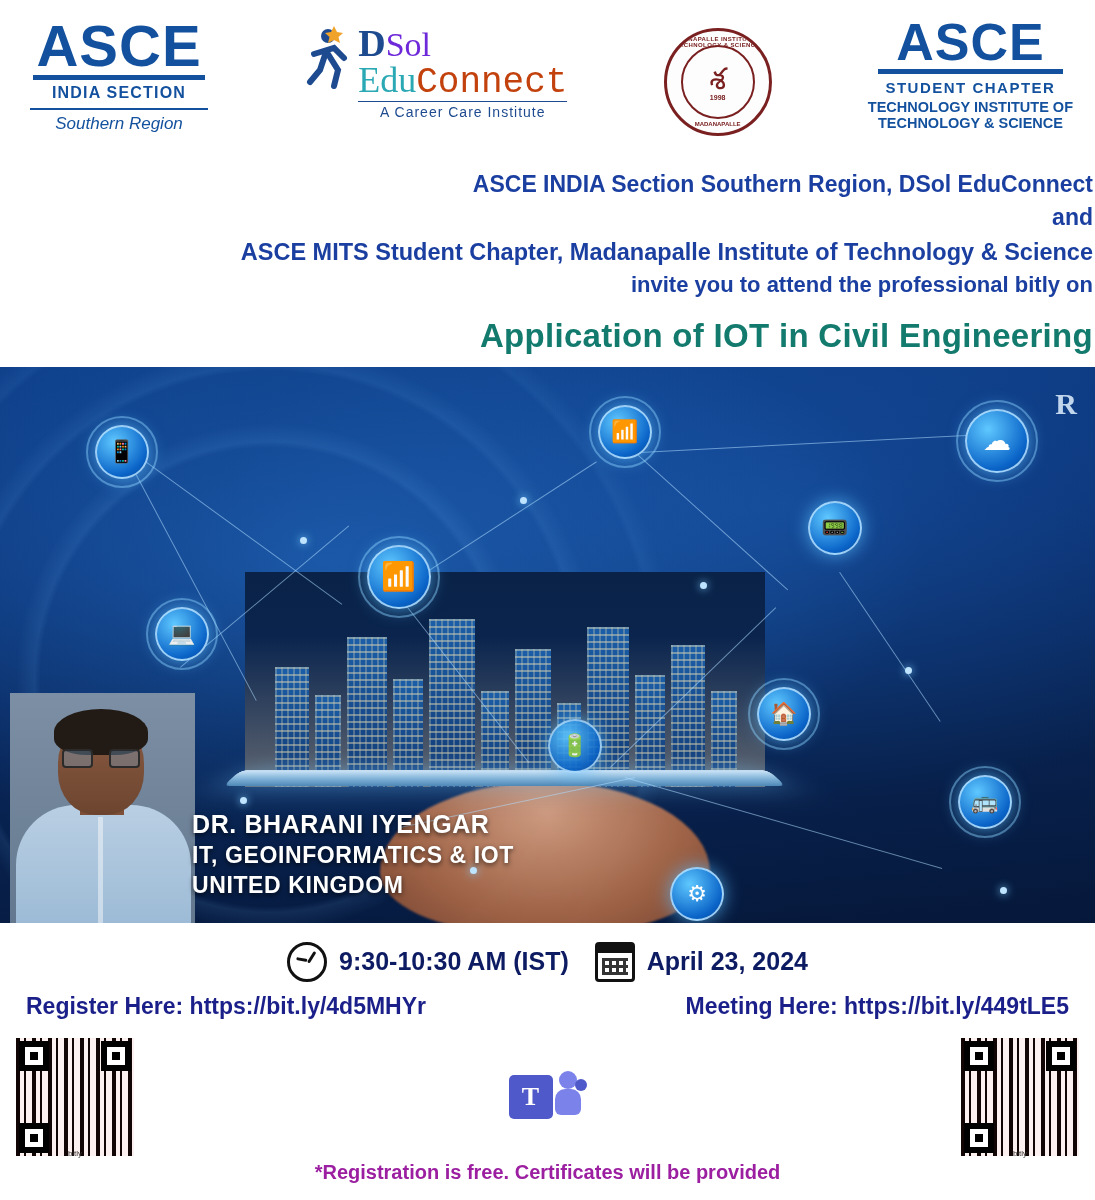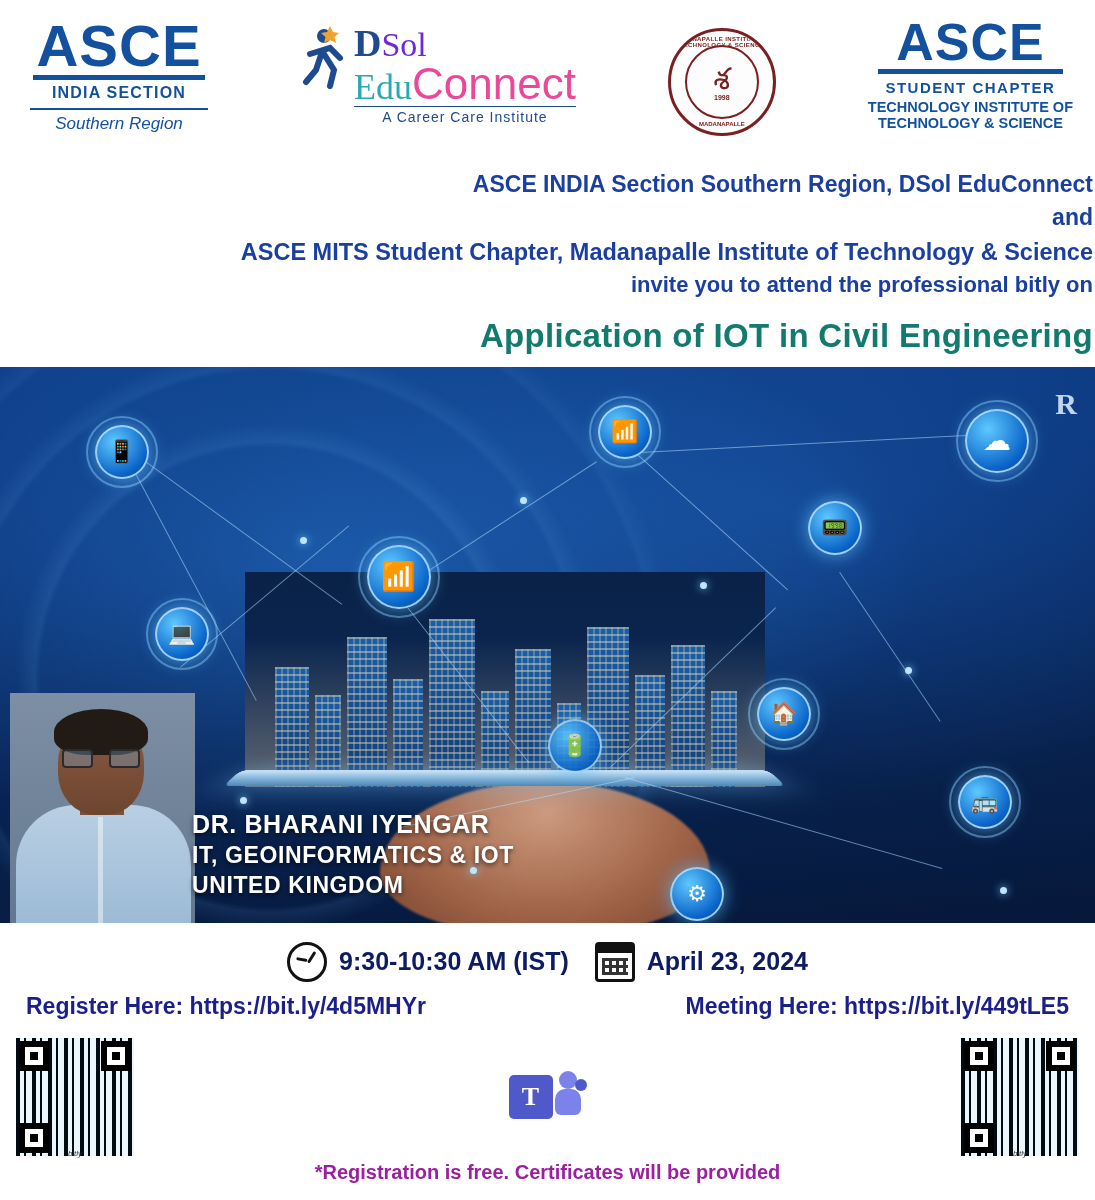--- a/index.html
+++ b/index.html
@@ -41,21 +41,21 @@
   .asce-rule { width: 178px; height: 2px; background: #13519e; margin: 6px 0 4px; }
   .asce-region { font-size: 17px; color: #13519e; font-style: italic; }
 
   
   .dsol { display: flex; align-items: flex-start; gap: 8px; }
   .dsol-runner { width: 46px; height: 72px; position: relative; }
   .dsol-text { line-height: 1.0; }
   .dsol-d { font-size: 38px; font-weight: bold; color: #1e4b8f; font-family: "Liberation Serif", serif;}
   .dsol-sol { font-size: 34px; color: #6d28d9; font-family: "Liberation Serif", serif;}
   .dsol-edu { font-size: 36px; color: #2aa9b5; font-family: "Liberation Serif", serif; }
-  .dsol-connect { font-size: 44px; color: #ec4899; font-family: Liberation Sans, sans-serif;}
+  .dsol-connect { font-size: 36px; color: #c2410c; font-family: Liberation Mono, monospace;}
   .dsol-tag {
     font-size: 14px; color: #1e4b8f; letter-spacing: 1px; 
     border-top: 1px solid #1e4b8f; padding-top: 3px; text-align: center;
   }
 
   
   .seal {
     width: 108px; height: 108px; border-radius: 50%;
     border: 3px solid #7a2020; position: relative;
     background: #fdfdfd;
@@ -260,21 +260,21 @@
     padding: 0 26px; height: 44px;
   }
   .link-text { color: #1a1f8a; font-weight: bold; font-size: 23px; }
 
   
   .qr-row {
     display: flex; justify-content: space-between; align-items: center;
     padding: 6px 16px 0; height: 130px; position: relative;
   }
   .qr {
-    width: 118px; height: 118px; background: #0ea5e9; position: relative; font-style: italic;
+    width: 118px; height: 118px; background: #ef4444; position: relative;
   }
   .qr-noise {
     position: absolute; inset: 0;
     background-image:
       repeating-linear-gradient(to right, #000 0 4px, #fff 4px 8px, #000 8px 10px, #fff 10px 16px),
       repeating-linear-gradient(to bottom, #000 0 4px, rgba(255,255,255,0) 4px 9px, #000 9px 12px, rgba(255,255,255,0) 12px 18px);
     background-blend-mode: screen;
     opacity: .92;
   }
   .qr-eye {

